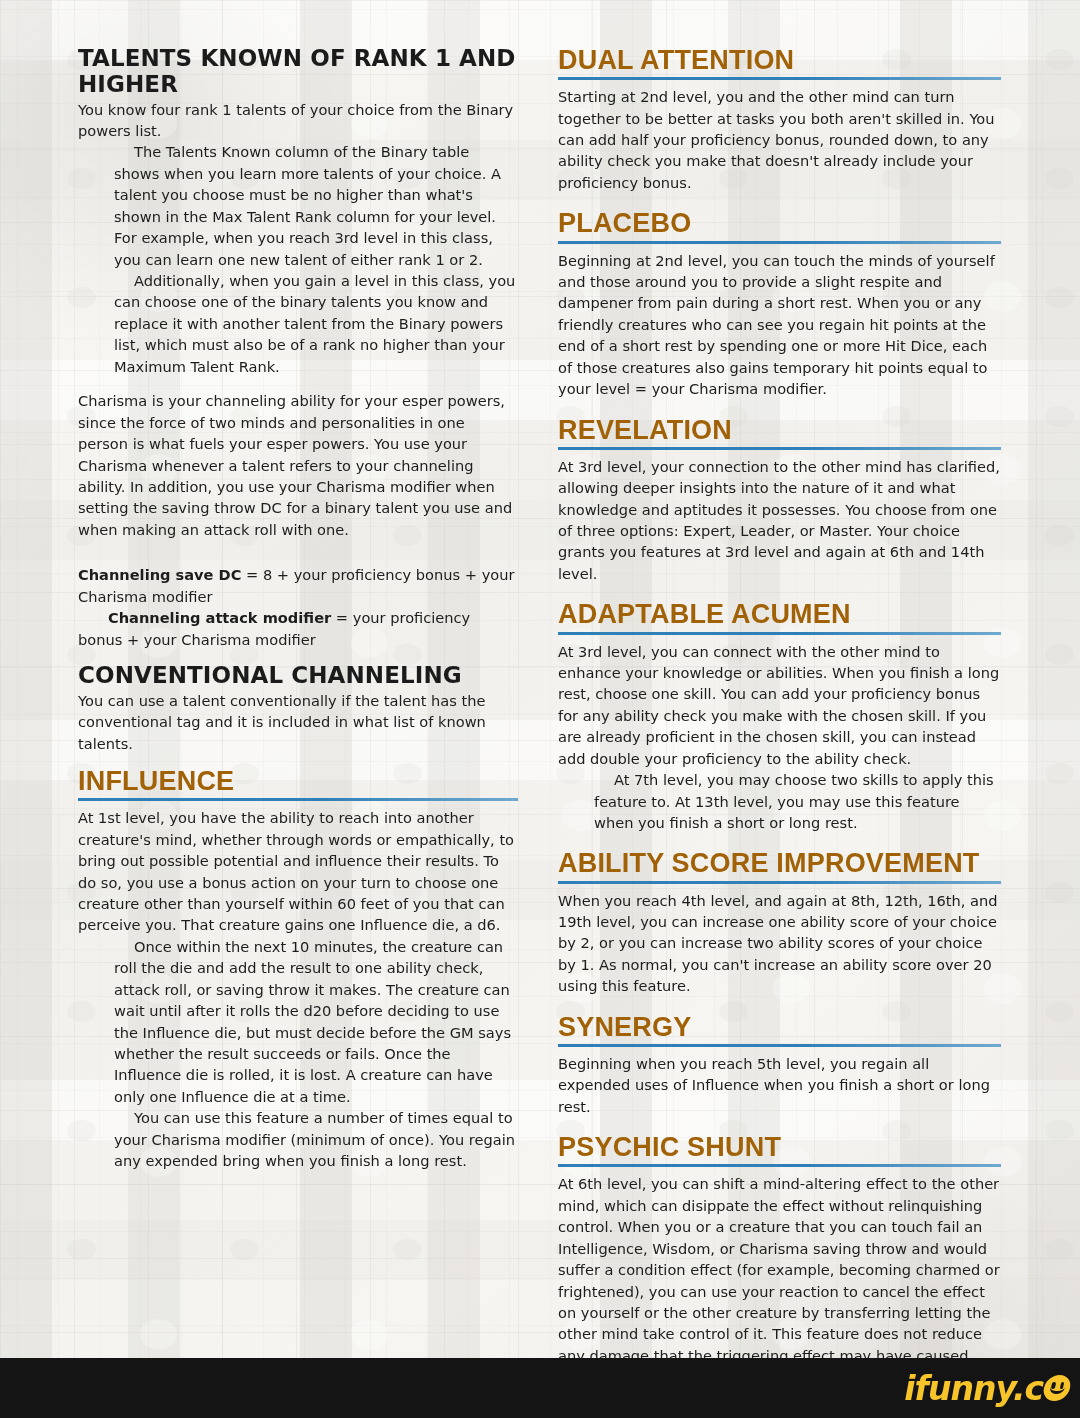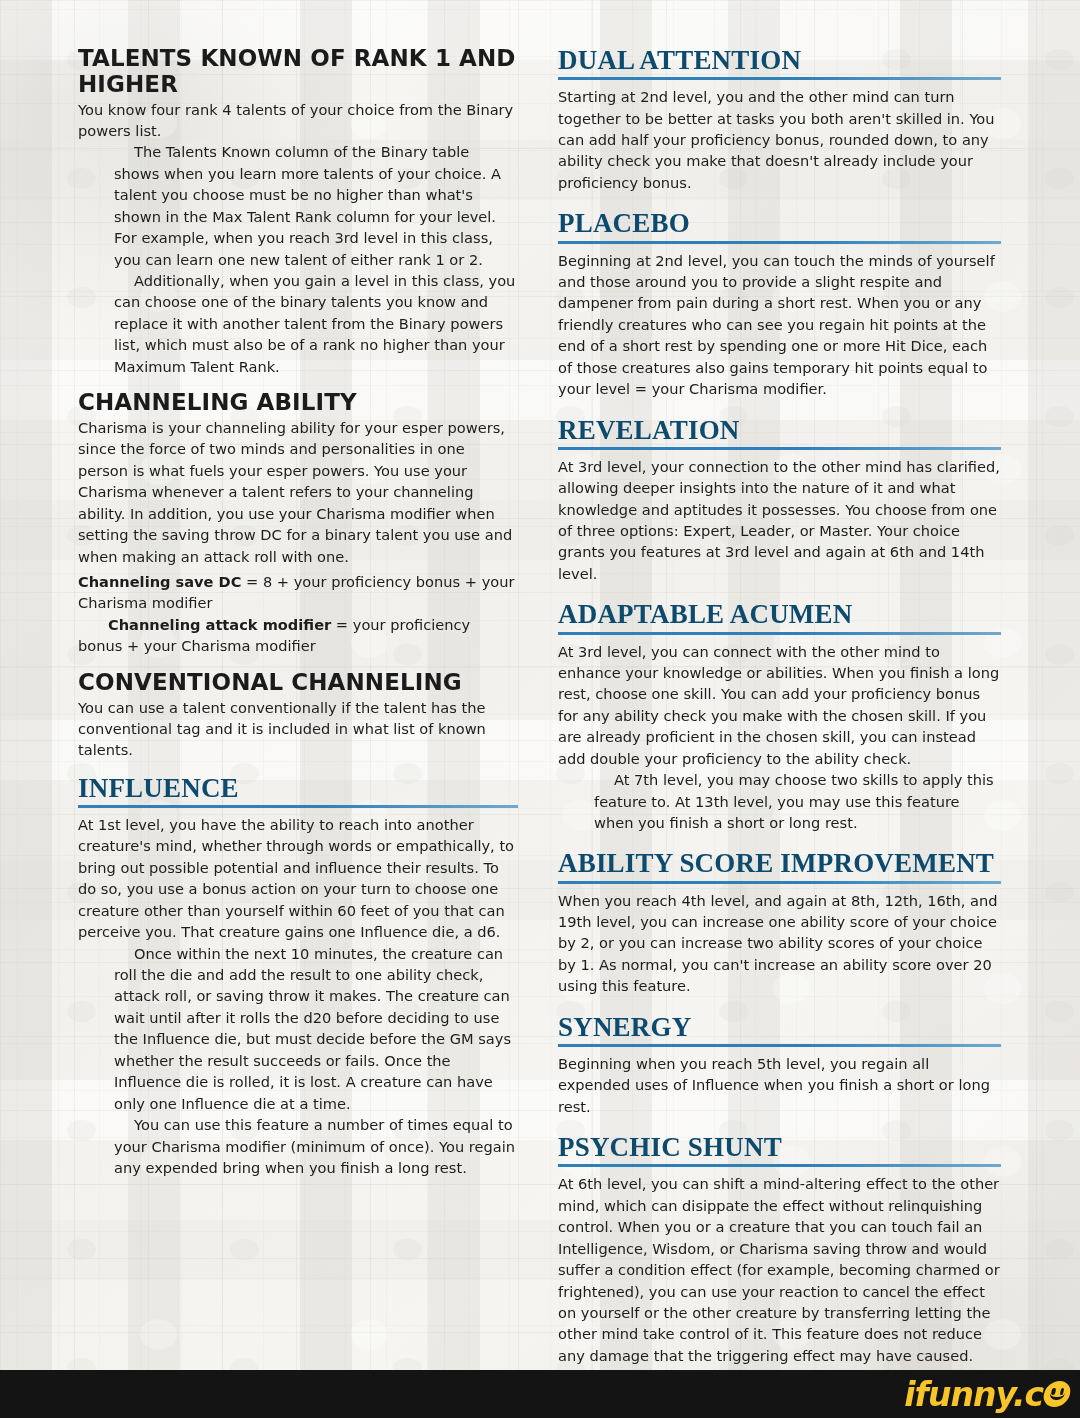--- a/index.html
+++ b/index.html
@@ -84,25 +84,25 @@
     gap: 40px;
   }
   .column {
     width: 440px;
     flex: 0 0 440px;
   }
   .column.right { width: 443px; flex: 0 0 443px; }
 
   
   h2.feature {
-    font-family: Liberation Serif, serif;
+    font-family: Liberation Sans, sans-serif;
     font-size: 27px;
     font-weight: 700;
     letter-spacing: .2px;
-    color: #0c4a6e;
+    color: #a16207;
     margin: 0 0 2px 0;
     line-height: 1.08;
     text-transform: uppercase;
   }
   .rule {
     height: 3px;
     width: 100%;
     background: linear-gradient(to right, #2f7fb8 0%, #2f7fb8 55%, #6fa9cf 100%);
     margin: 0 0 6px 0;
   }
@@ -130,21 +130,21 @@
   p.ind { text-indent: 20px; margin-left: 36px; }
   p.ind2 { text-indent: 30px; }
   b { font-weight: 700; }
 
   
   #watermark-bar {
     position: absolute;
     left: 0;
     bottom: 0;
     width: 1080px;
-    height: 48px;
+    height: 60px;
     background: #151414;
     display: flex;
     align-items: center;
     justify-content: flex-end;
     padding-right: 10px;
   }
   #ifunny-logo {
     font-family: "DejaVu Sans", sans-serif;
     font-style: italic;
     font-weight: 700;
@@ -187,28 +187,27 @@
 
 <div id="page">
   <div id="texture2"></div>
   <div id="texture3"></div>
 </div>
 
 <div id="content">
   <div class="column left">
       <div class="block tight">
         <h3 class="sub">TALENTS KNOWN OF RANK 1 AND HIGHER</h3>
-        <p>You know four rank 4 talents of your choice from the Binary powers list.</p>
+        <p>You know four rank 1 talents of your choice from the Binary powers list.</p>
         <p class="ind">The Talents Known column of the Binary table shows when you learn more talents of your choice. A talent you choose must be no higher than what's shown in the Max Talent Rank column for your level. For example, when you reach 3rd level in this class, you can learn one new talent of either rank 1 or 2.</p>
         <p class="ind">Additionally, when you gain a level in this class, you can choose one of the binary talents you know and replace it with another talent from the Binary powers list, which must also be of a rank no higher than your Maximum Talent Rank.</p>
       </div>
       <div class="block tight">
-        <h3 class="sub">CHANNELING ABILITY</h3>
         <p>Charisma is your channeling ability for your esper powers, since the force of two minds and personalities in one person is what fuels your esper powers. You use your Charisma whenever a talent refers to your channeling ability. In addition, you use your Charisma modifier when setting the saving throw DC for a binary talent you use and when making an attack roll with one.</p>
-        <p class="" style="margin-top: 4px;"><b>Channeling save DC</b><span> = 8 + your proficiency bonus + your Charisma modifier</span></p>
+        <p class="" style="margin-top: 24px;"><b>Channeling save DC</b><span> = 8 + your proficiency bonus + your Charisma modifier</span></p>
         <p class="ind2" style=""><b>Channeling attack modifier</b><span> = your proficiency bonus + your Charisma modifier</span></p>
       </div>
       <div class="block tight">
         <h3 class="sub">CONVENTIONAL CHANNELING</h3>
         <p>You can use a talent conventionally if the talent has the conventional tag and it is included in what list of known talents.</p>
       </div>
       <div class="block">
         <h2 class="feature">INFLUENCE</h2>
         <div class="rule"></div>
         <p>At 1st level, you have the ability to reach into another creature's mind, whether through words or empathically, to bring out possible potential and influence their results. To do so, you use a bonus action on your turn to choose one creature other than yourself within 60 feet of you that can perceive you. That creature gains one Influence die, a d6.</p>

